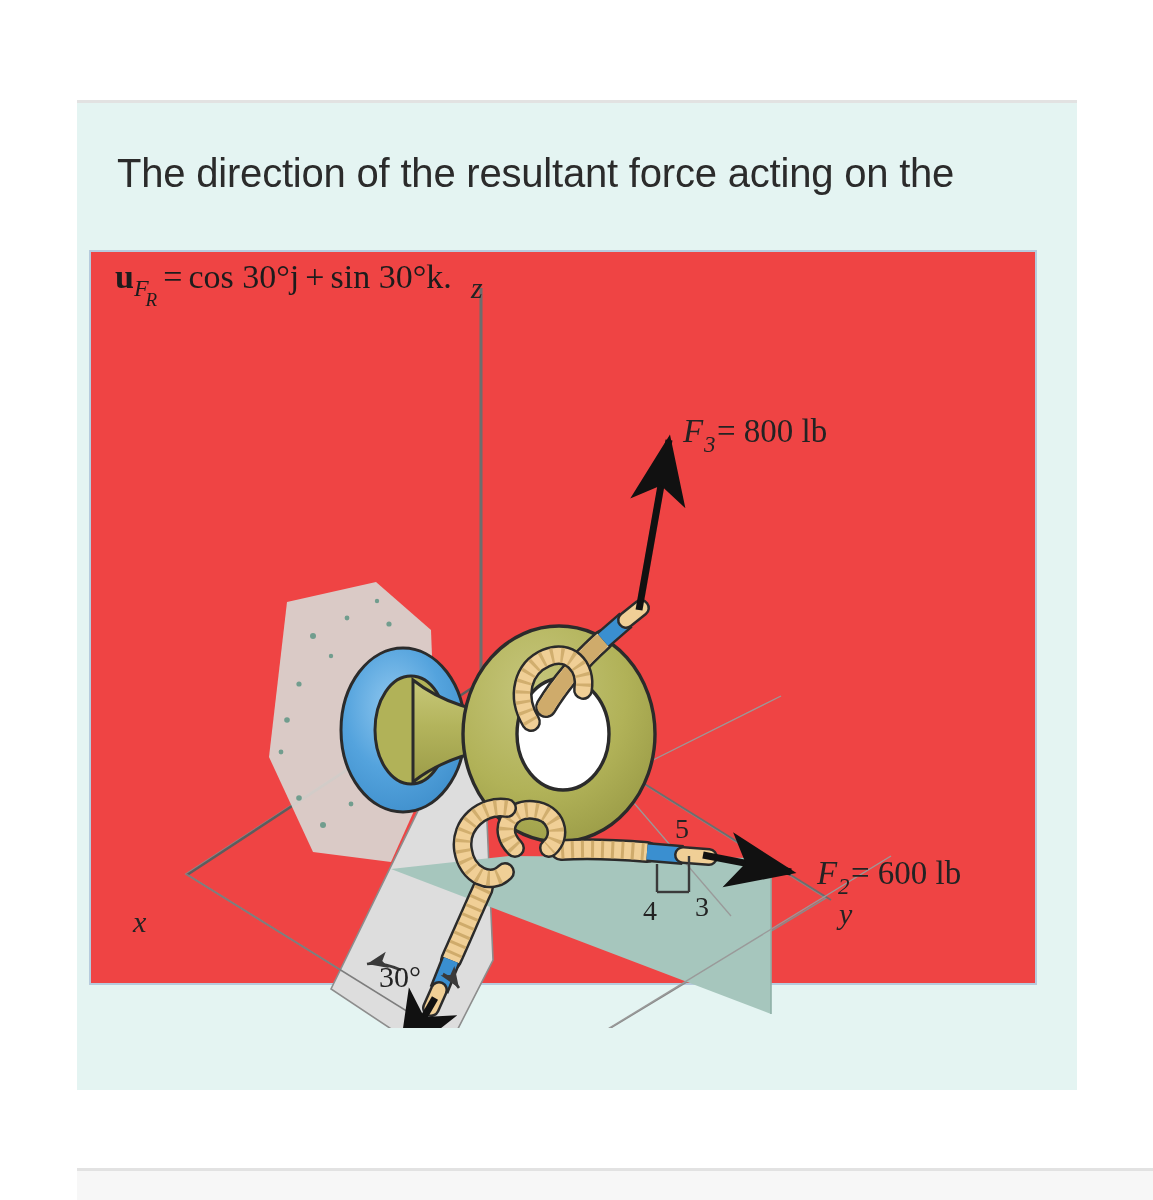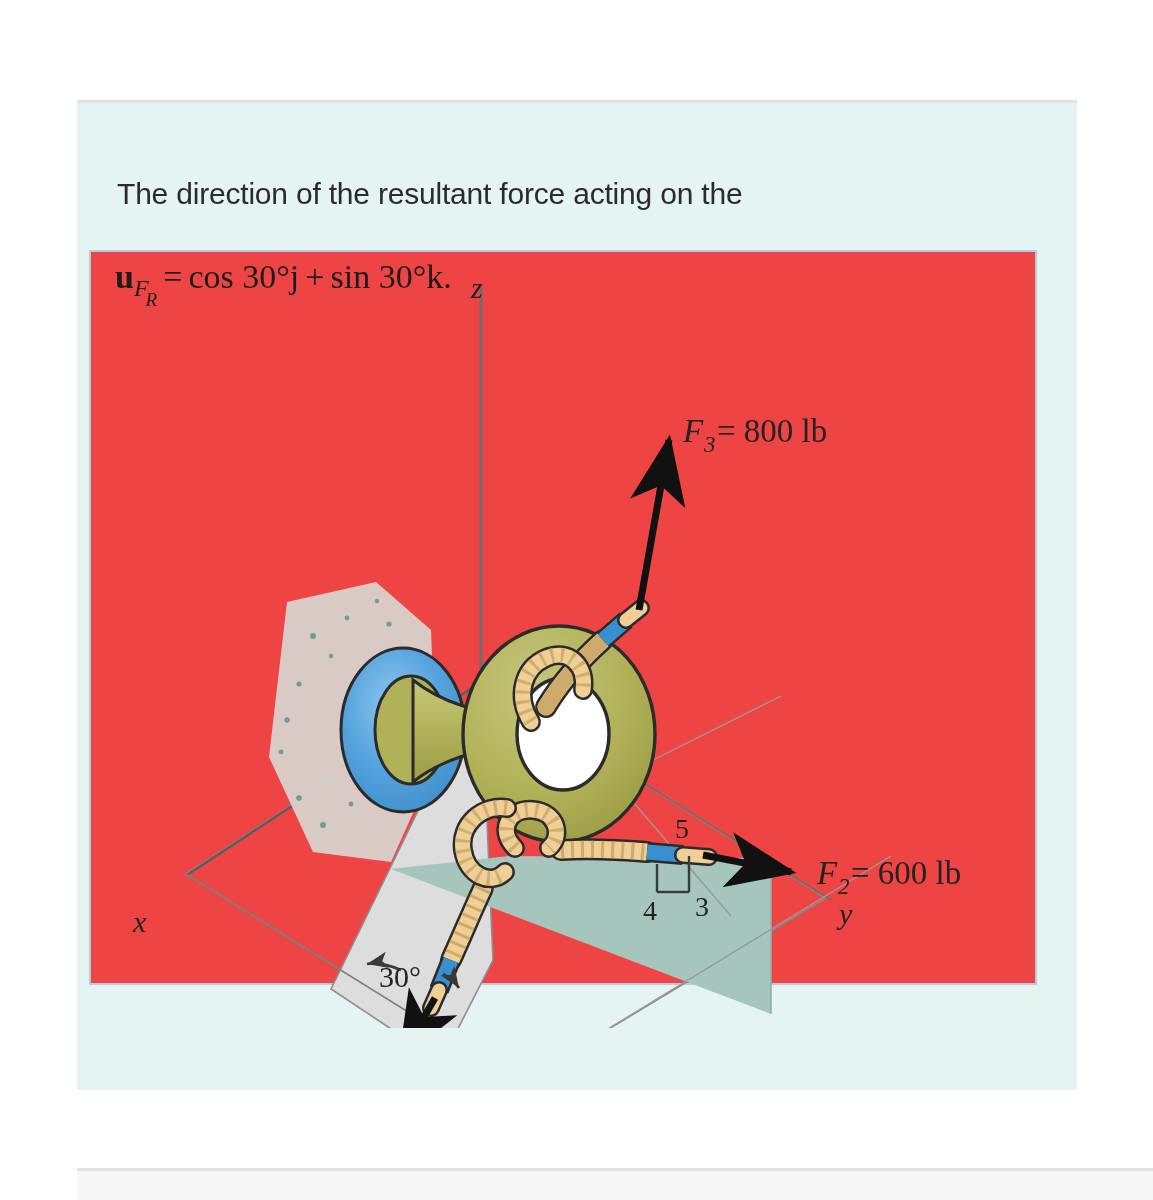--- a/index.html
+++ b/index.html
@@ -30,25 +30,24 @@
     border-top: 3px solid #e2e2e2;
     box-sizing: border-box;
   }
 
   .question-text {
     position: absolute;
     left: 40px;
     top: 42px;
     width: 880px;
     font-family: "Liberation Sans", sans-serif;
-    font-size: 30px;
+    font-size: 40px;
     line-height: 1.42;
     color: #2b2b2b;
     letter-spacing: -0.2px;
-    margin-top: 28px;
   }
 
   
   .figure-box {
     position: absolute;
     left: 12px;
     top: 147px;
     width: 948px;
     height: 735px;
     background: #ef4444;

